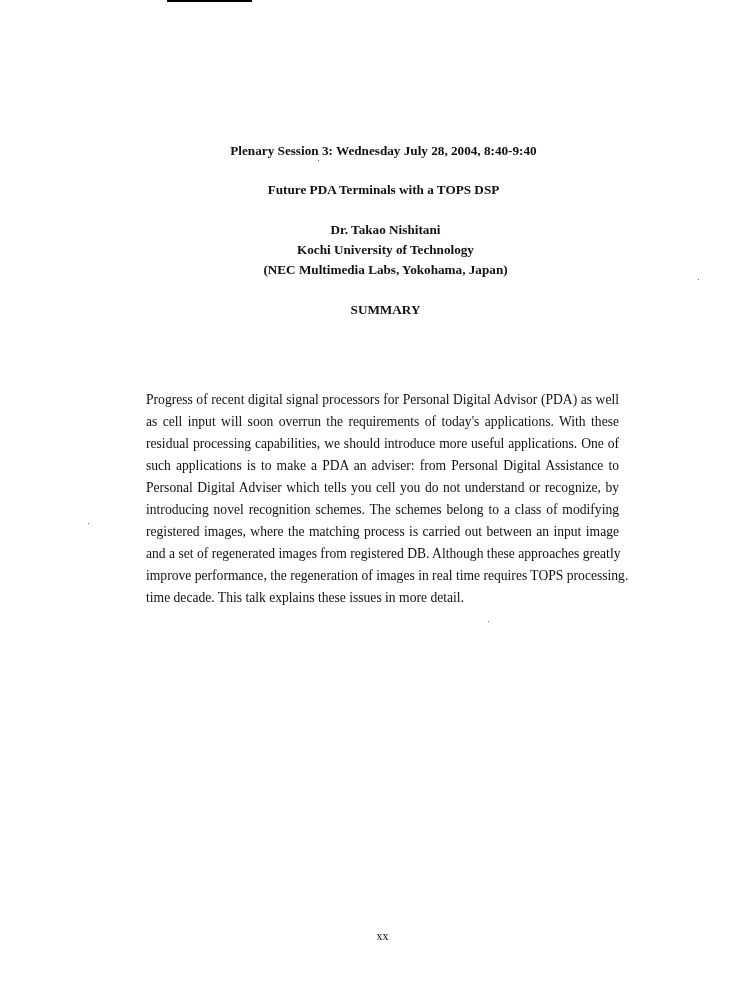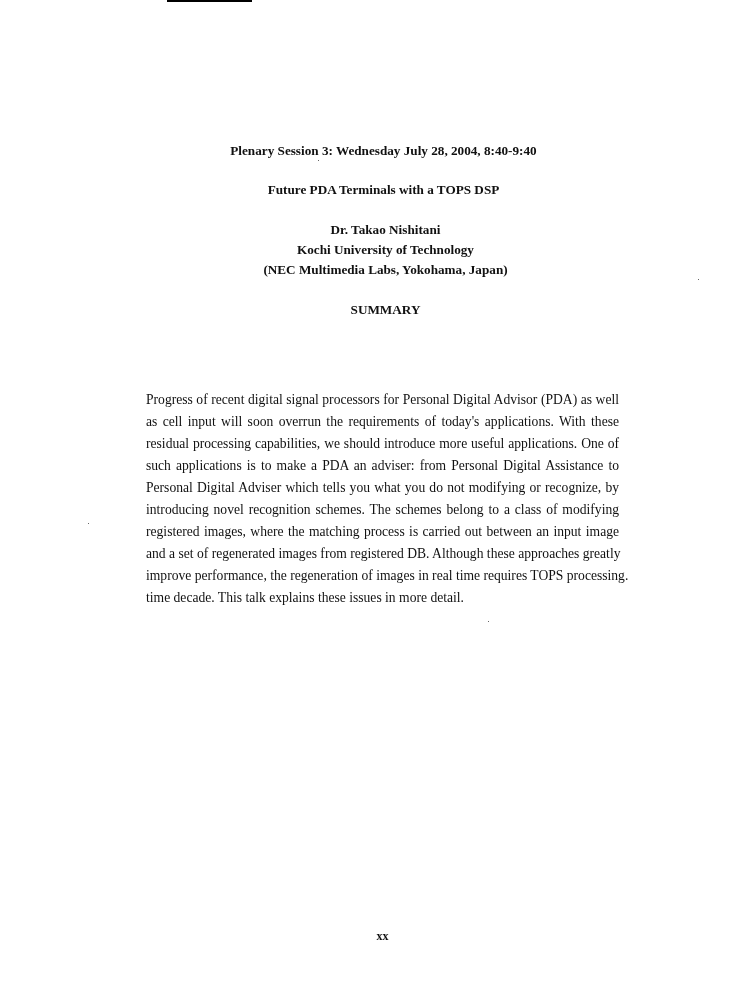--- a/index.html
+++ b/index.html
@@ -60,21 +60,21 @@
     .body-line.last {
       text-align-last: left;
     }
     .page-number {
       position: absolute;
       top: 929px;
       left: 0;
       width: 755px;
       text-align: center;
       font-size: 12px;
-      font-weight: bold;
+      font-weight: normal;
       padding-left: 10px;
       box-sizing: border-box;
     }
     .speck {
       position: absolute;
       width: 1px;
       height: 1px;
       background: #666;
     }
   </style>
@@ -88,21 +88,21 @@
 <div class="heading" id="author">Dr. Takao Nishitani</div>
 <div class="heading" id="affil1">Kochi University of Technology</div>
 <div class="heading" id="affil2">(NEC Multimedia Labs, Yokohama, Japan)</div>
 <div class="heading" id="summary-heading">SUMMARY</div>
 
 <div class="body-text">
   <span class="body-line">Progress of recent digital signal processors for Personal Digital Advisor (PDA) as well</span>
   <span class="body-line">as cell input will soon overrun the requirements of today's applications. With these</span>
   <span class="body-line">residual processing capabilities, we should introduce more useful applications. One of</span>
   <span class="body-line">such applications is to make a PDA an adviser: from Personal Digital Assistance to</span>
-  <span class="body-line">Personal Digital Adviser which tells you what you do not modifying or recognize, by</span>
+  <span class="body-line">Personal Digital Adviser which tells you cell you do not understand or recognize, by</span>
   <span class="body-line">introducing novel recognition schemes. The schemes belong to a class of modifying</span>
   <span class="body-line">registered images, where the matching process is carried out between an input image</span>
   <span class="body-line">and a set of regenerated images from registered DB. Although these approaches greatly</span>
   <span class="body-line">improve performance, the regeneration of images in real time requires TOPS processing.</span>
   <span class="body-line last">time decade. This talk explains these issues in more detail.</span>
 </div>
 
 <div class="page-number">xx</div>
 
 <div class="speck" style="left:698px; top:279px;"></div>

